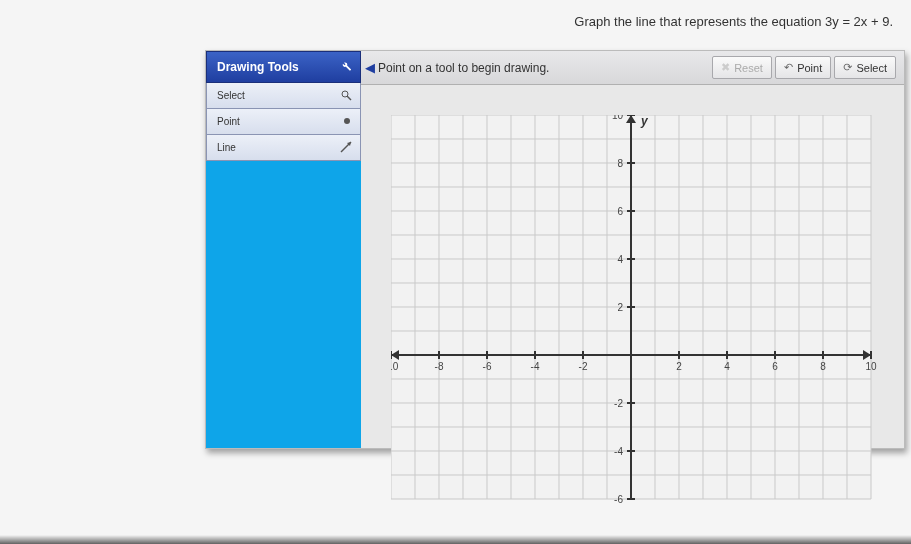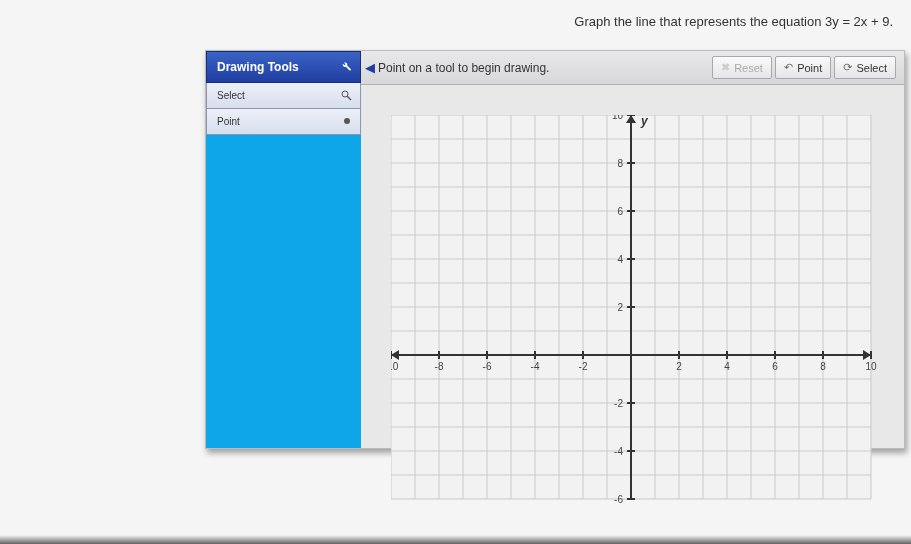--- a/index.html
+++ b/index.html
@@ -46,20 +46,29 @@
             <circle cx="10" cy="10" r="6" fill="none" stroke-width="2"></circle>
             <line x1="14" y1="14" x2="22" y2="22" stroke-width="3"></line>
           </svg>
       </span>
     </div>
     <div class="tool-row">
       <span>Point</span>
       <span class="tool-row-icon">
         <svg width="10" height="10">
             <circle cx="5" cy="5" r="3" fill="#555"></circle>
+          </svg>
+      </span>
+    </div>
+    <div class="tool-row">
+      <span>Line</span>
+      <span class="tool-row-icon">
+        <svg width="12" height="12" viewBox="0 0 12 12">
+            <line x1="1" y1="11" x2="11" y2="1" stroke="#555" stroke-width="1.5"></line>
+            <polygon points="11,1 7,2 10,5" fill="#555"></polygon>
           </svg>
       </span>
     </div>
   </div>
 
   <div class="hint-bar">
     <div class="hint-text">
       <span class="hint-arrow">◀</span>
       <span>Point on a tool to begin drawing.</span>
     </div>

